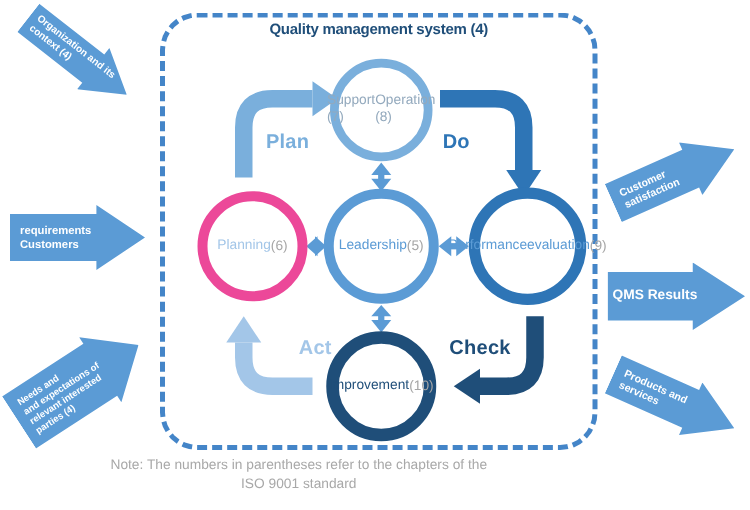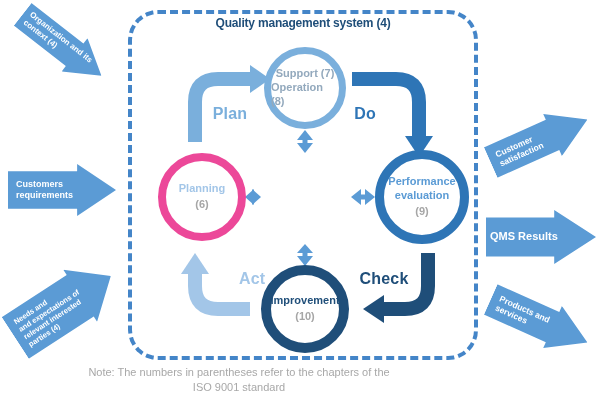--- a/index.html
+++ b/index.html
@@ -12,22 +12,22 @@
     position: absolute; left: 128px; top: 10px; width: 350px; height: 350px;
     border: 4px dashed #4485c8; border-radius: 30px;
   }
   .title {
     position: absolute; left: 128px; top: 16px; width: 350px;
     text-align: center; font-size: 12px; font-weight: bold; color: #1f4e79;
     letter-spacing: -0.2px;
   }
   .circle {
     position: absolute; border-radius: 50%; background: #ffffff;
-    display: flex; flex-direction: column; align-items: center; justify-content: center;
-    text-align: left; font-weight: bold; line-height: 1.25;
+    display: flex; flex-direction: row; align-items: center; justify-content: center;
+    text-align: left; font-weight: normal; line-height: 1.25;
   }
   .c-support { left: 264px; top: 47px; width: 82px; height: 82px;
     border: 7px solid #7aafdc; font-size: 11px; color: #93a9bd; }
   .c-planning { left: 158px; top: 153px; width: 88px; height: 88px;
     border: 8px solid #ec4899; font-size: 11px; color: #a3c6e8; }
   .c-leadership { left: 259px; top: 151px; width: 92px; height: 92px;
     border: 8px solid #5b9bd5; font-size: 11px; color: #5b9bd5; }
   .c-performance { left: 375px; top: 150px; width: 94px; height: 94px;
     border: 9px solid #2e75b6; font-size: 11px; color: #5b9bd5; }
   .c-improvement { left: 261px; top: 265px; width: 88px; height: 88px;
@@ -143,20 +143,24 @@
   <div class="circle c-support">
     <span>Support (7)</span>
     <span>Operation (8)</span>
   </div>
 
   <div class="circle c-planning">
     <span>Planning</span>
     <span class="num">(6)</span>
   </div>
 
+  <div class="circle c-leadership">
+    <span>Leadership</span>
+    <span class="num">(5)</span>
+  </div>
 
   <div class="circle c-performance">
     <span>Performance</span>
     <span>evaluation</span>
     <span class="num">(9)</span>
   </div>
 
   <div class="circle c-improvement">
     <span>Improvement</span>
     <span class="num">(10)</span>
@@ -166,22 +170,22 @@
   <div class="cycle-label lbl-do">Do</div>
   <div class="cycle-label lbl-check">Check</div>
   <div class="cycle-label lbl-act">Act</div>
 
   <div class="block-arrow ba-org">
     <span class="al">Organization and its</span>
     <span class="al">context (4)</span>
   </div>
 
   <div class="block-arrow ba-customers">
+    <span class="al">requirements</span>
     <span class="al">Customers</span>
-    <span class="al">requirements</span>
   </div>
 
   <div class="block-arrow ba-needs">
     <span class="al">Needs and</span>
     <span class="al">and expectations of</span>
     <span class="al">relevant interested</span>
     <span class="al">parties (4)</span>
   </div>
 
   <div class="block-arrow ba-satisfaction">

